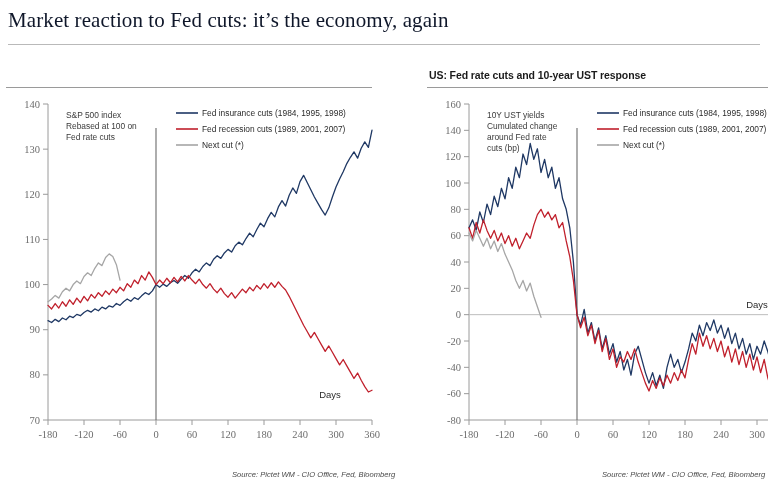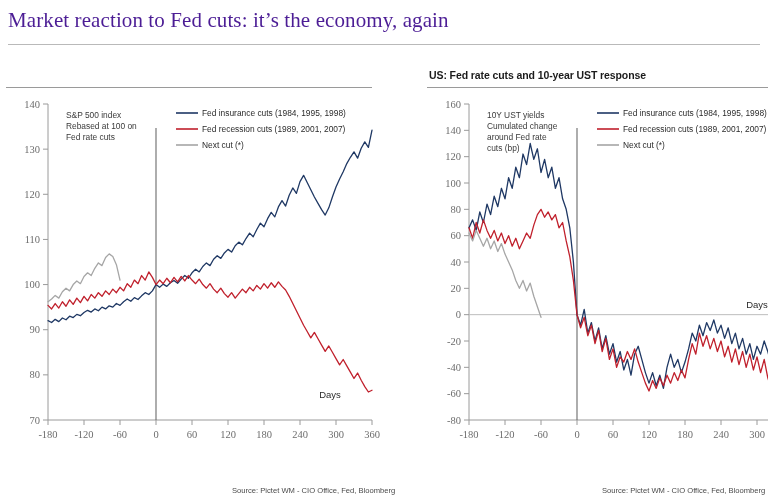--- a/index.html
+++ b/index.html
@@ -20,21 +20,21 @@
     height: 496px;
     position: relative;
     background: #ffffff;
   }
   .title {
     position: absolute;
     left: 8px;
     top: 8px;
     font-family: "Liberation Serif", serif;
     font-size: 21px;
-    color: #4c1d95;
+    color: #0f172a;
     letter-spacing: 0.1px;
     white-space: nowrap;
   }
   .title-rule {
     position: absolute;
     left: 8px;
     top: 44px;
     width: 752px;
     height: 1px;
     background: #b9b9b9;
@@ -88,24 +88,24 @@
     font-size: 8.4px;
   }
   .days-label {
     font-family: "Liberation Sans", sans-serif;
     font-size: 9.5px;
     fill: #2b2b2b;
   }
   .source {
     position: absolute;
     font-family: "Liberation Sans", sans-serif;
+    font-style: italic;
     font-size: 7.6px;
     color: #4a4a4a;
     white-space: nowrap;
-    margin-top: 16px;
   }
   .source.left { left: 232px; top: 470px; }
   .source.right { left: 602px; top: 470px; }
 </style>
 </head>
 <body>
 
 <div id="page">
 
   <div class="title">Market reaction to Fed cuts: it’s the economy, again</div>

